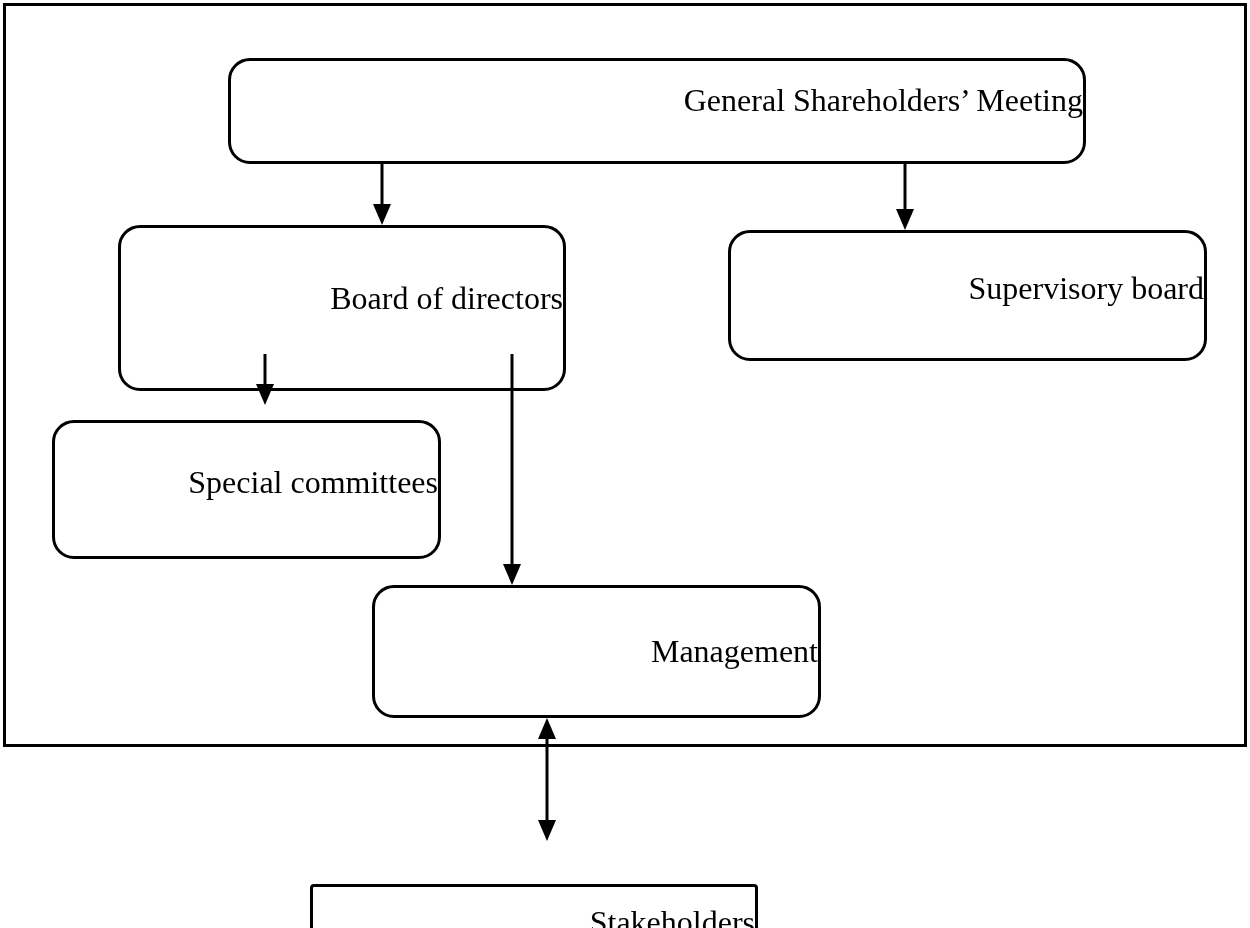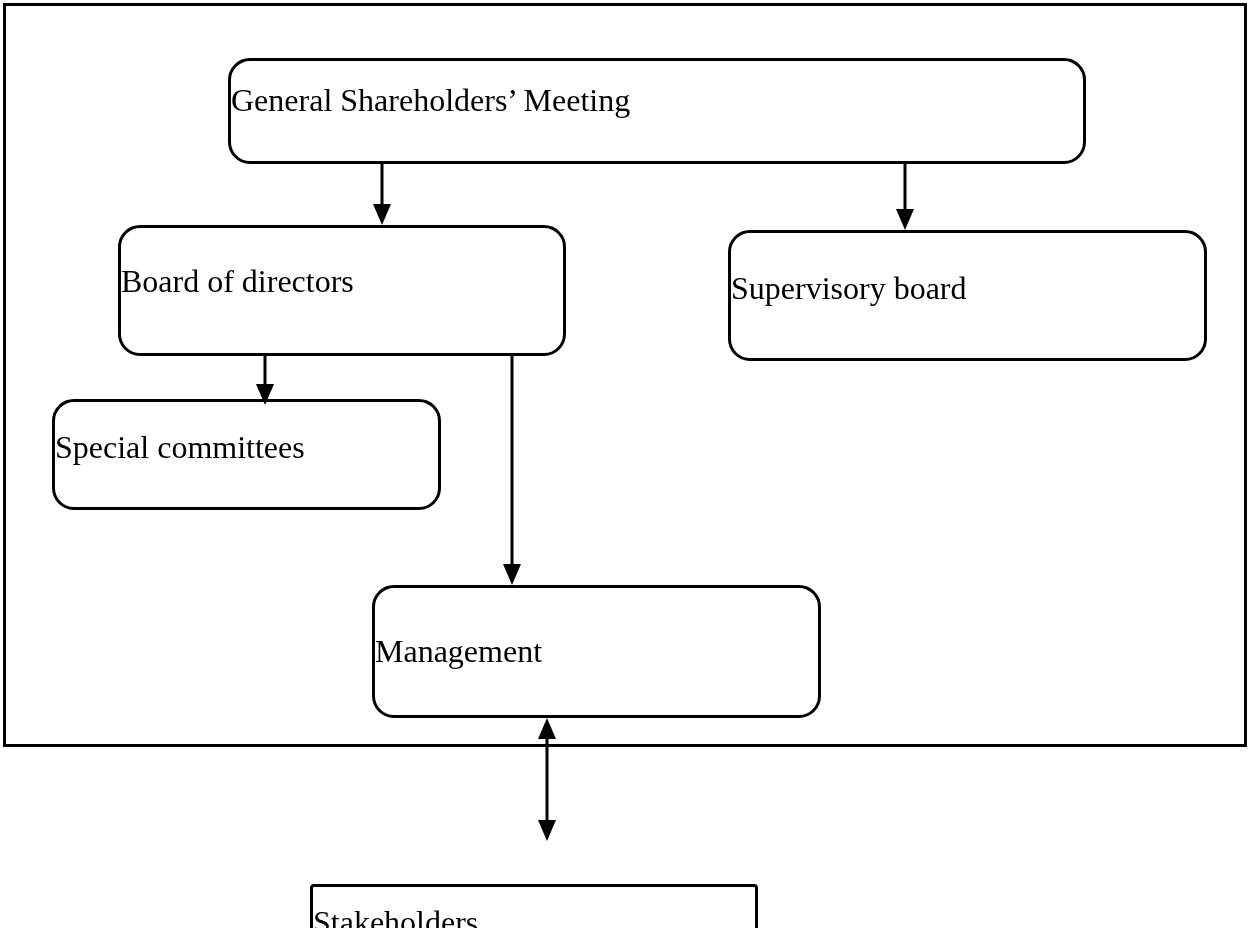--- a/index.html
+++ b/index.html
@@ -26,31 +26,31 @@
     background: transparent;
   }
   .node {
     position: absolute;
     box-sizing: border-box;
     border: 3px solid #000000;
     border-radius: 22px;
     background: #ffffff;
     display: flex;
     align-items: center;
-    justify-content: flex-start;
+    justify-content: flex-end;
     font-size: 32px;
     color: #000000;
     text-align: center;
     line-height: 1.1;
     z-index: 2;
   }
   .node-gsm          { left: 228px; top: 58px;  width: 858px; height: 106px; padding-bottom: 20px; }
-  .node-board        { left: 118px; top: 225px; width: 448px; height: 131px; padding-bottom: 18px; }
+  .node-board        { left: 118px; top: 225px; width: 448px; height: 166px; padding-bottom: 18px; }
   .node-supervisory  { left: 728px; top: 230px; width: 479px; height: 131px; padding-bottom: 14px; }
-  .node-special      { left: 52px;  top: 399px; width: 389px; height: 111px; padding-bottom: 14px; }
+  .node-special      { left: 52px;  top: 420px; width: 389px; height: 139px; padding-bottom: 14px; }
   .node-management   { left: 372px; top: 585px; width: 449px; height: 133px; }
   .node-stakeholders { left: 310px; top: 884px; width: 448px; height: 82px;  padding-bottom: 4px; border-radius: 4px; }
   .connector-layer {
     position: absolute;
     left: 0;
     top: 0;
     width: 1250px;
     height: 928px;
     z-index: 3;
     pointer-events: none;

